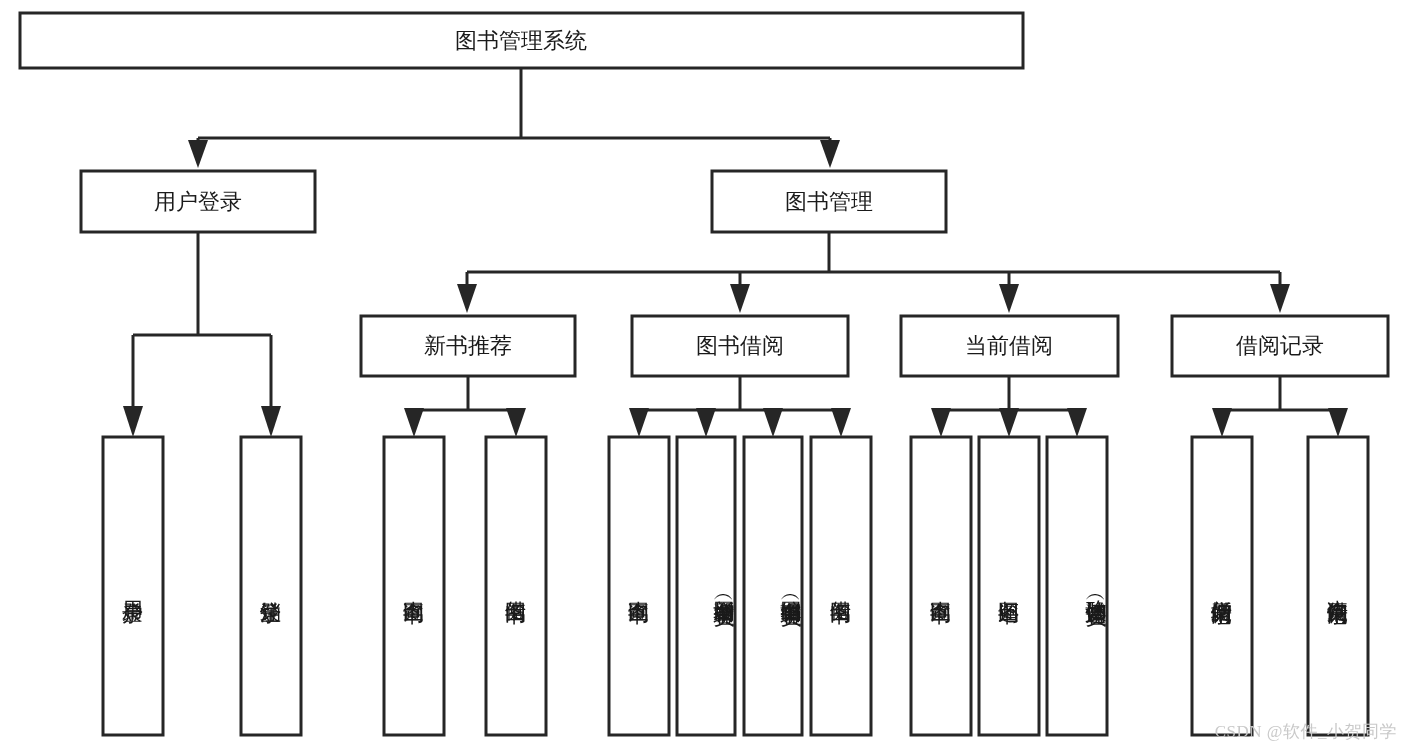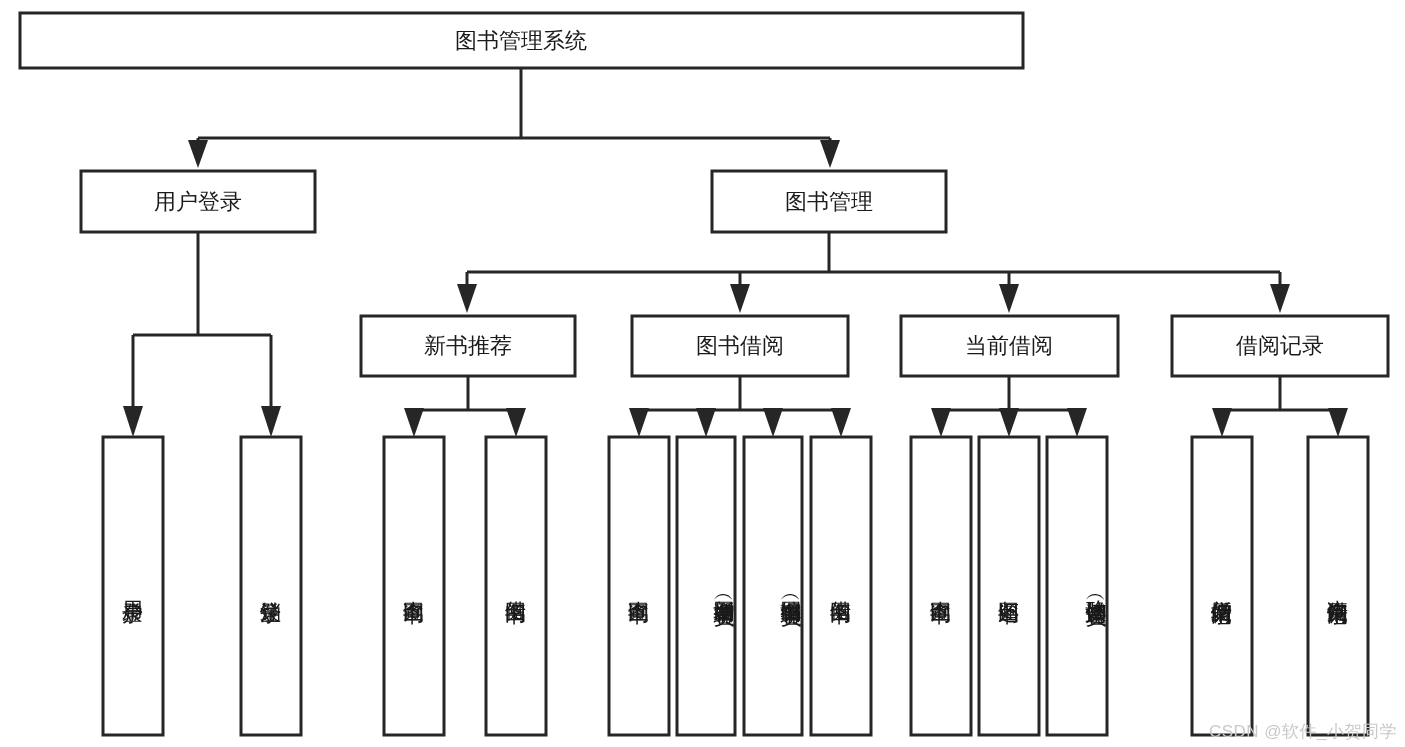--- a/index.html
+++ b/index.html
@@ -57,21 +57,21 @@
     justify-content: center;
     pointer-events: none;
   }
   .vlabel.centered {
     align-items: center;
   }
   .watermark {
     position: absolute;
     right: 8px;
     bottom: 4px;
-    font-family: Liberation Sans, sans-serif;
+    font-family: Liberation Serif, serif;
     font-size: 17px;
     color: #c9c9c9;
     letter-spacing: 0.5px;
     user-select: none;
     text-align: center;
   }
 </style>
 </head>
 <body>
 

